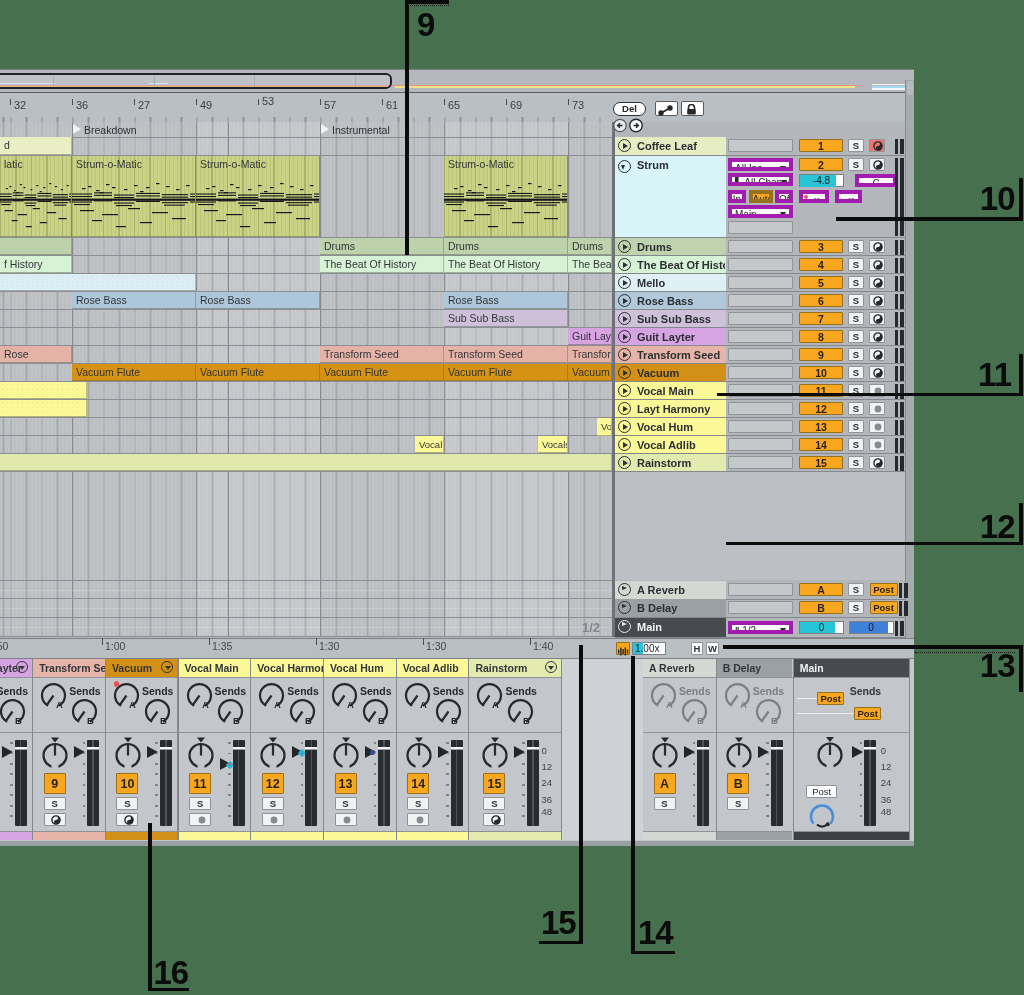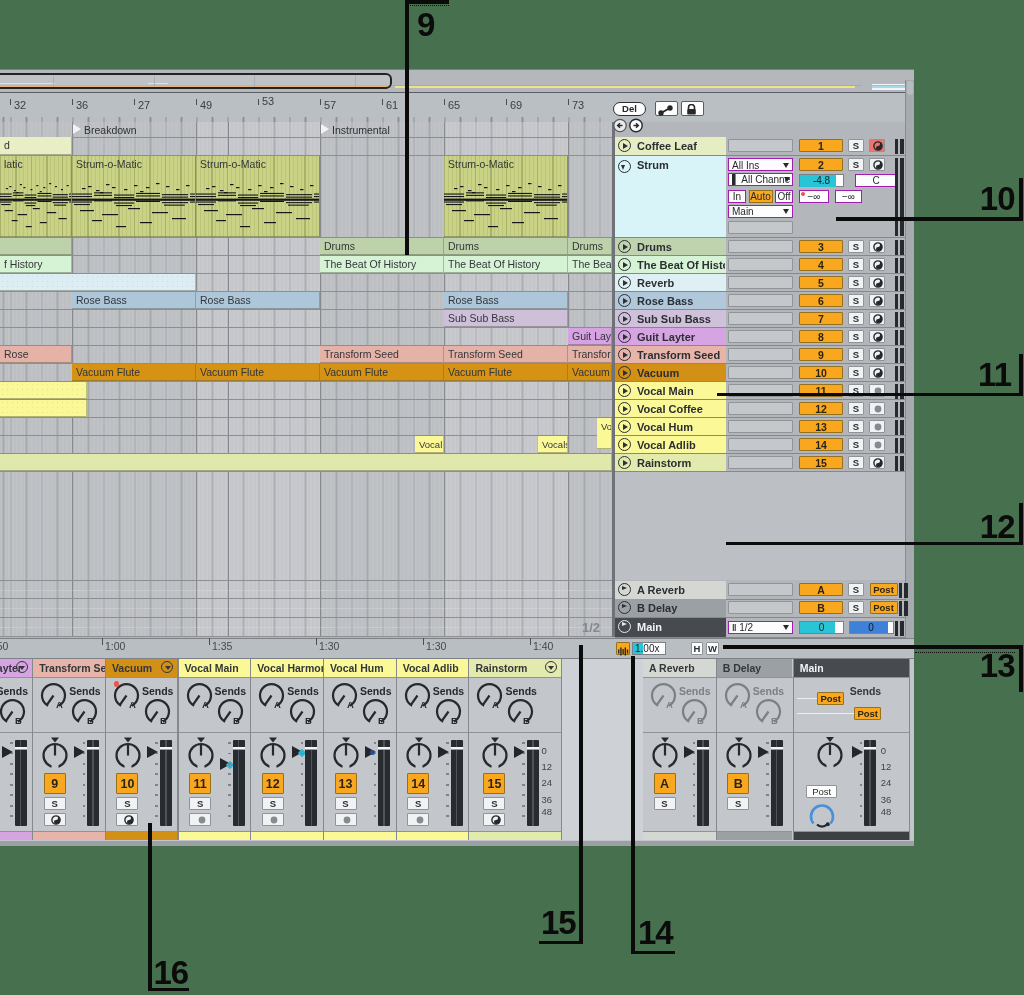--- a/index.html
+++ b/index.html
@@ -17,21 +17,21 @@
 .pbtn:after{content:"";position:absolute;left:4.1px;top:3px;border-left:5.6px solid #2c2f33;border-top:3.3px solid transparent;border-bottom:3.3px solid transparent;}
 .fbtn{position:absolute;width:13px;height:13px;border:1.3px solid #2c2f33;border-radius:50%;}
 .fbtn:after{content:"";position:absolute;left:2.6px;top:4px;border-top:5px solid #2c2f33;border-left:2.8px solid transparent;border-right:2.8px solid transparent;}
 .hname{position:absolute;font-size:11px;font-weight:bold;color:#2b2e32;white-space:nowrap;}
 .numb{position:absolute;background:#f9a71f;border:1px solid #96701d;border-radius:1px;
  font-size:10.5px;font-weight:bold;color:#2a2417;text-align:center;}
 .sbtn{position:absolute;background:#f0f2f4;border:1px solid #8f9499;border-radius:1px;
  font-size:9.5px;font-weight:bold;color:#2b2e32;text-align:center;}
 .meter2{position:absolute;width:9px;background:
  linear-gradient(90deg,#26292d 0 3.2px,transparent 3.2px 5.4px,#26292d 5.4px 8.6px,transparent 8.6px);}
-.wbox{position:absolute;background:#fdfdfd;border:1px solid #a21caf;font-size:10px;color:#27292d;
+.wbox{position:absolute;background:#fdfdfd;border:4px solid #a21caf;font-size:10px;color:#27292d;
  white-space:nowrap;overflow:hidden;}
 .gbox{position:absolute;background:#c5c8cb;border:1px solid #909499;border-radius:1px;}
 .callN{position:absolute;font-weight:bold;color:#0b0b0b;font-size:33px;letter-spacing:-1px;}
 .callL{position:absolute;background:#0b0b0b;}
 .trk-name{font-size:10.5px;font-weight:bold;color:#33363a;padding:3px 0 0 6px;white-space:nowrap;overflow:hidden;}
 </style></head><body>
 <div id="root">
 
 <div id="win">
 <div class="abs" style="left:0;top:0;width:914px;height:23px;background:#b4b8bd;border-top:1.6px solid #7c8085;"></div>
@@ -377,21 +377,21 @@
         <div class="cliptxt">Vacuum Flute</div>
       </div>
 <div class="clip" style="left:444px;top:295.0px;width:124px;height:17.0px;background:#d59213;">
         <div class="cliptxt">Vacuum Flute</div>
       </div>
 <div class="clip" style="left:568px;top:295.0px;width:44px;height:17.0px;background:#d59213;">
         <div class="cliptxt">Vacuum F</div>
       </div>
 <div class="clip" style="left:0px;top:313.0px;width:87px;height:17.0px;background:#fbf897;background-image:radial-gradient(rgba(100,110,120,.14) 0.6px, transparent 0.7px);background-size:5px 5px;"></div>
 <div class="clip" style="left:0px;top:331.0px;width:87px;height:17.0px;background:#fbf897;background-image:radial-gradient(rgba(100,110,120,.14) 0.6px, transparent 0.7px);background-size:5px 5px;"></div>
-<div class="clip" style="left:597px;top:349.0px;width:15px;height:31px;background:#fbf897;">
+<div class="clip" style="left:597px;top:349.0px;width:15px;height:18px;background:#fbf897;">
         <div class="cliptxt"><span style="font-size:9.5px">Vo</span></div>
       </div>
 <div class="clip" style="left:415px;top:367.0px;width:29px;height:17.0px;background:#fbf897;">
         <div class="cliptxt"><span style="font-size:9.5px">Vocal</span></div>
       </div>
 <div class="clip" style="left:538px;top:367.0px;width:30px;height:17.0px;background:#fbf897;">
         <div class="cliptxt"><span style="font-size:9.5px">Vocals</span></div>
       </div>
 <div class="clip" style="left:0px;top:385.0px;width:612px;height:17.0px;background:#e1e8ab;"></div>
 <div class="abs" style="left:0;top:521px;width:612px;height:1px;background:rgba(240,242,245,.22);"></div>
@@ -433,21 +433,21 @@
 <div class="abs" style="left:615px;top:169.0px;width:111px;height:17.0px;background:#bfd3ae;"></div>
 <div class="pbtn" style="left:617.5px;top:170.8px;"></div>
 <div class="hname" style="left:637px;top:172.0px;max-width:88px;overflow:hidden;">Drums</div>
 <div class="abs" style="left:615px;top:186.0px;width:290px;height:1px;background:#85898e;"></div>
 <div class="abs" style="left:615px;top:187.0px;width:111px;height:17.0px;background:#d7f3d6;"></div>
 <div class="pbtn" style="left:617.5px;top:188.8px;"></div>
 <div class="hname" style="left:637px;top:190.0px;max-width:88px;overflow:hidden;">The Beat Of Histo</div>
 <div class="abs" style="left:615px;top:204.0px;width:290px;height:1px;background:#85898e;"></div>
 <div class="abs" style="left:615px;top:205.0px;width:111px;height:17.0px;background:#dff0f5;"></div>
 <div class="pbtn" style="left:617.5px;top:206.8px;"></div>
-<div class="hname" style="left:637px;top:208.0px;max-width:88px;overflow:hidden;">Reverb</div>
+<div class="hname" style="left:637px;top:208.0px;max-width:88px;overflow:hidden;">Mello</div>
 <div class="abs" style="left:615px;top:222.0px;width:290px;height:1px;background:#85898e;"></div>
 <div class="abs" style="left:615px;top:223.0px;width:111px;height:17.0px;background:#b0c8da;"></div>
 <div class="pbtn" style="left:617.5px;top:224.8px;"></div>
 <div class="hname" style="left:637px;top:226.0px;max-width:88px;overflow:hidden;">Rose Bass</div>
 <div class="abs" style="left:615px;top:240.0px;width:290px;height:1px;background:#85898e;"></div>
 <div class="abs" style="left:615px;top:241.0px;width:111px;height:17.0px;background:#d0c1db;"></div>
 <div class="pbtn" style="left:617.5px;top:242.8px;"></div>
 <div class="hname" style="left:637px;top:244.0px;max-width:88px;overflow:hidden;">Sub Sub Bass</div>
 <div class="abs" style="left:615px;top:258.0px;width:290px;height:1px;background:#85898e;"></div>
 <div class="abs" style="left:615px;top:259.0px;width:111px;height:17.0px;background:#d7a4e3;"></div>
@@ -461,21 +461,21 @@
 <div class="abs" style="left:615px;top:295.0px;width:111px;height:17.0px;background:#d29016;"></div>
 <div class="pbtn" style="left:617.5px;top:296.8px;"></div>
 <div class="hname" style="left:637px;top:298.0px;max-width:88px;overflow:hidden;">Vacuum</div>
 <div class="abs" style="left:615px;top:312.0px;width:290px;height:1px;background:#85898e;"></div>
 <div class="abs" style="left:615px;top:313.0px;width:111px;height:17.0px;background:#fbf897;"></div>
 <div class="pbtn" style="left:617.5px;top:314.8px;"></div>
 <div class="hname" style="left:637px;top:316.0px;max-width:88px;overflow:hidden;">Vocal Main</div>
 <div class="abs" style="left:615px;top:330.0px;width:290px;height:1px;background:#85898e;"></div>
 <div class="abs" style="left:615px;top:331.0px;width:111px;height:17.0px;background:#fbf897;"></div>
 <div class="pbtn" style="left:617.5px;top:332.8px;"></div>
-<div class="hname" style="left:637px;top:334.0px;max-width:88px;overflow:hidden;">Vocal Coffee</div>
+<div class="hname" style="left:637px;top:334.0px;max-width:88px;overflow:hidden;">Layt Harmony</div>
 <div class="abs" style="left:615px;top:348.0px;width:290px;height:1px;background:#85898e;"></div>
 <div class="abs" style="left:615px;top:349.0px;width:111px;height:17.0px;background:#fbf897;"></div>
 <div class="pbtn" style="left:617.5px;top:350.8px;"></div>
 <div class="hname" style="left:637px;top:352.0px;max-width:88px;overflow:hidden;">Vocal Hum</div>
 <div class="abs" style="left:615px;top:366.0px;width:290px;height:1px;background:#85898e;"></div>
 <div class="abs" style="left:615px;top:367.0px;width:111px;height:17.0px;background:#fbf897;"></div>
 <div class="pbtn" style="left:617.5px;top:368.8px;"></div>
 <div class="hname" style="left:637px;top:370.0px;max-width:88px;overflow:hidden;">Vocal Adlib</div>
 <div class="abs" style="left:615px;top:384.0px;width:290px;height:1px;background:#85898e;"></div>
 <div class="abs" style="left:615px;top:385.0px;width:111px;height:17.0px;background:#e3eaae;"></div>

